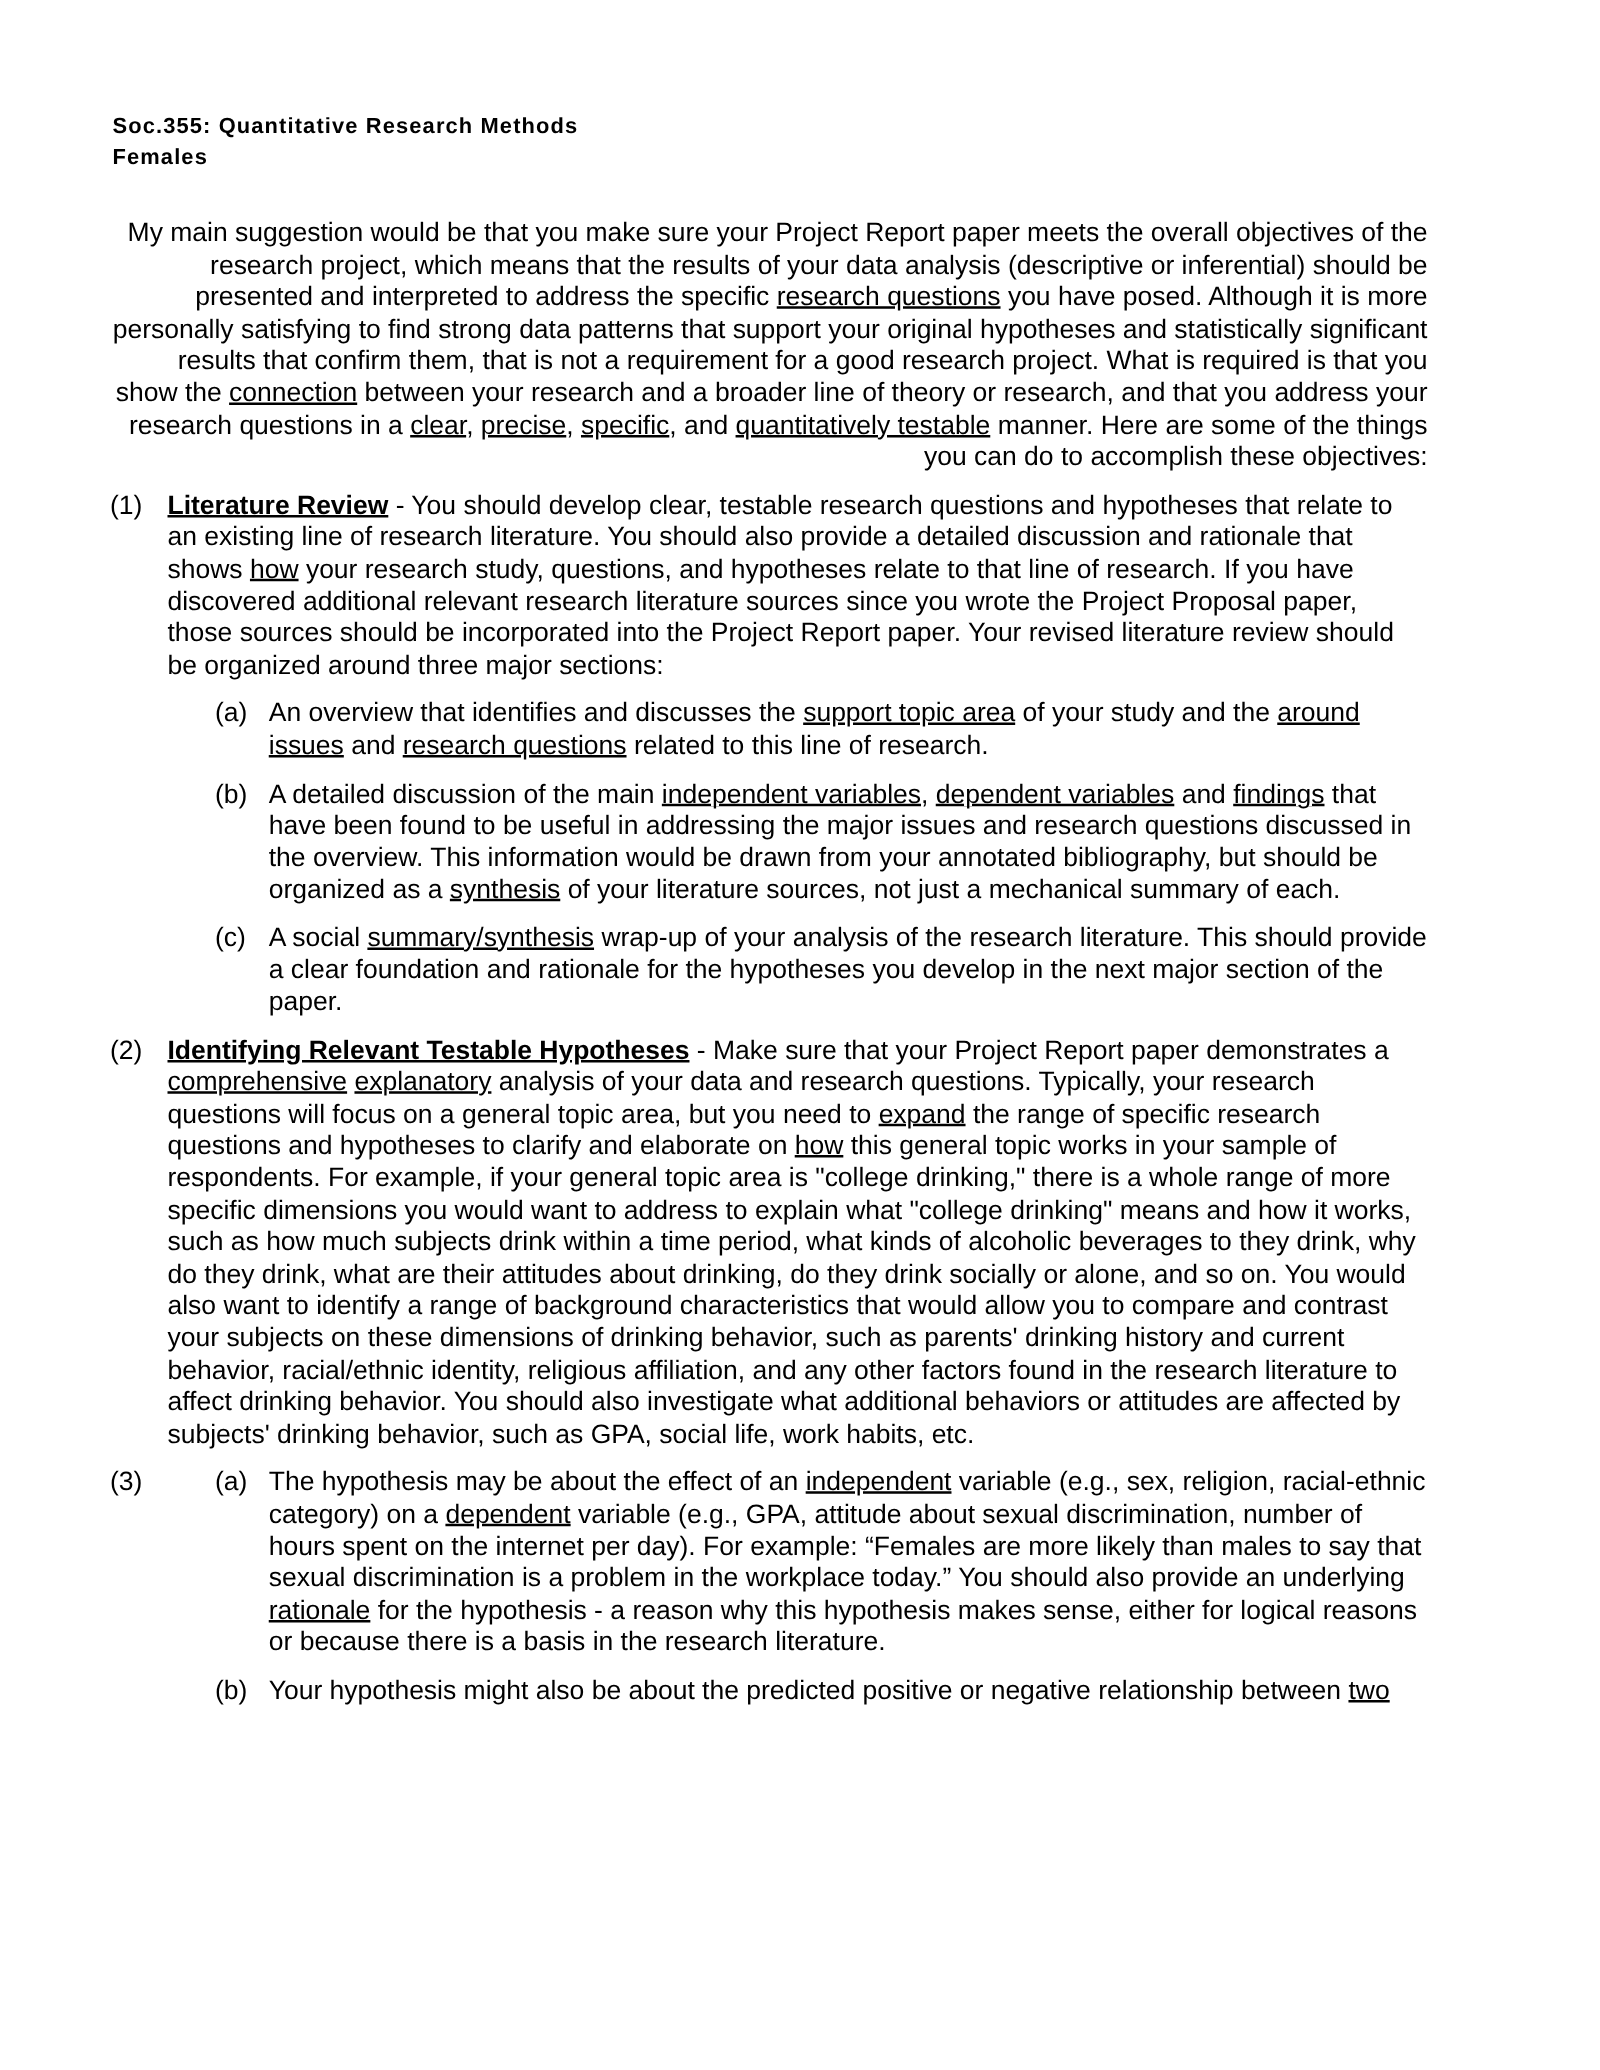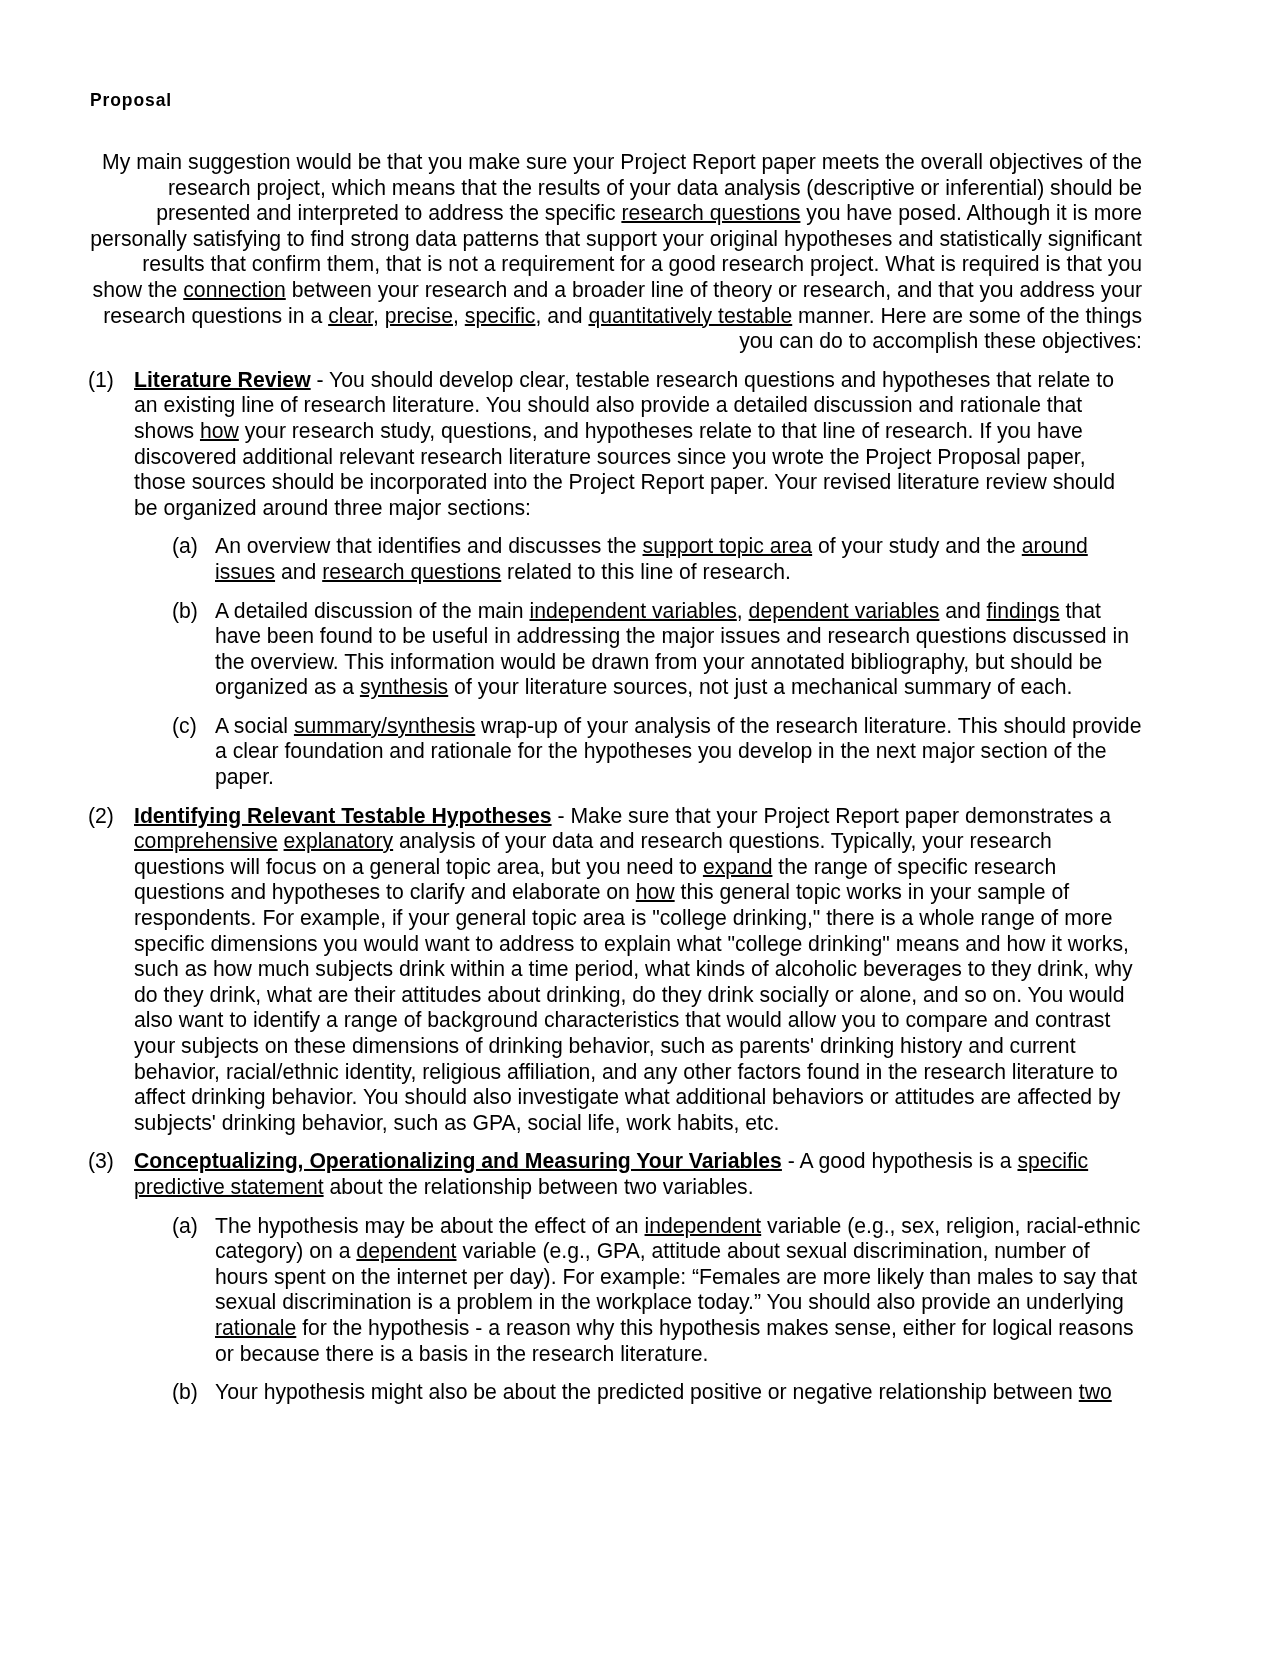--- a/index.html
+++ b/index.html
@@ -89,21 +89,22 @@
 
   u, .u { text-decoration: underline; text-underline-offset: 1px; }
   .bu { font-weight: bold; text-decoration: underline; text-underline-offset: 1px; }
 </style>
 </head>
 <body>
 
 <div class="page">
 
   <div class="course-header">
-    <span class="line">Proposal</span>
+    <span class="line">Soc.355: Quantitative Research Methods</span>
+    <span class="line">Females</span>
   </div>
 
 
   <p class="intro"><span>My main suggestion would be that you make sure your Project Report paper meets the overall objectives of the research project, which means that the results of your data analysis (descriptive or inferential) should be presented and interpreted to address the specific </span><span class="u">research questions</span><span> you have posed.  Although it is more personally satisfying to find strong data patterns that support your original hypotheses and statistically significant results that confirm them, that is not a requirement for a good research project. What is required is that you show the </span><span class="u">connection</span><span> between your research and a broader line of theory or research, and that you address your research questions in a </span><span class="u">clear</span><span>, </span><span class="u">precise</span><span>, </span><span class="u">specific</span><span>, and </span><span class="u">quantitatively testable</span><span> manner.  Here are some of the things you can do to accomplish these objectives:</span></p>
 
   <ol class="numbered">
 
     <li class="num-item">
       <span class="marker">(1)</span>
       <span class="body"><span class="bu">Literature Review</span><span> - You should develop clear, testable research questions and hypotheses that relate to an existing line of research literature. You should also provide a detailed discussion and rationale that shows </span><span class="u">how</span><span> your research study, questions, and hypotheses relate to that line of research.  If you have discovered additional relevant research literature sources since you wrote the Project Proposal paper, those sources should be incorporated into the Project Report paper.  Your revised literature review should be organized around three major sections:</span></span>
@@ -126,21 +127,20 @@
       </ol>
     </li>
 
     <li class="num-item">
       <span class="marker">(2)</span>
       <span class="body"><span class="bu">Identifying Relevant Testable Hypotheses</span><span> - Make sure that your Project Report paper demonstrates a </span><span class="u">comprehensive</span><span> </span><span class="u">explanatory</span><span> analysis of your data and research questions.  Typically, your research questions will focus on a general topic area, but you need to </span><span class="u">expand</span><span> the range of specific research questions and hypotheses to clarify and elaborate on </span><span class="u">how</span><span> this general topic works in your sample of respondents.  For example, if your general topic area is "college drinking," there is a whole range of more specific dimensions you would want to address to explain what "college drinking" means and how it works, such as how much subjects drink within a time period, what kinds of alcoholic beverages to they drink, why do they drink, what are their attitudes about drinking, do they drink socially or alone, and so on.  You would also want to identify a range of background characteristics that would allow you to compare and contrast your subjects on these dimensions of drinking behavior, such as parents' drinking history and current behavior, racial/ethnic identity, religious affiliation, and any other factors found in the research literature to affect drinking behavior.  You should also investigate what additional behaviors or attitudes are affected by subjects' drinking behavior, such as GPA, social life, work habits, etc.</span></span>
     </li>
 
     <li class="num-item">
       <span class="marker">(3)</span>
-      <span class="body"><span class="bu">Conceptualizing, Operationalizing and Measuring Your Variables</span><span> - A good hypothesis is a </span><span class="u">specific predictive statement</span><span> about the relationship between two variables.</span></span>
 
       <ol class="lettered">
         <li class="let-item">
           <span class="marker">(a)</span>
           <span class="body"><span>The hypothesis may be about the effect of an </span><span class="u">independent</span><span> variable (e.g., sex, religion, racial-ethnic category) on a </span><span class="u">dependent</span><span> variable (e.g., GPA, attitude about sexual discrimination, number of hours spent on the internet per day).  For example: “Females are more likely than males to say that sexual discrimination is a problem in the workplace today.”  You should also provide an underlying </span><span class="u">rationale</span><span> for the hypothesis - a reason why this hypothesis makes sense, either for logical reasons or because there is a basis in the research literature.</span></span>
         </li>
 
         <li class="let-item">
           <span class="marker">(b)</span>
           <span class="body"><span>Your hypothesis might also be about the predicted positive or negative relationship between </span><span class="u">two</span></span>

